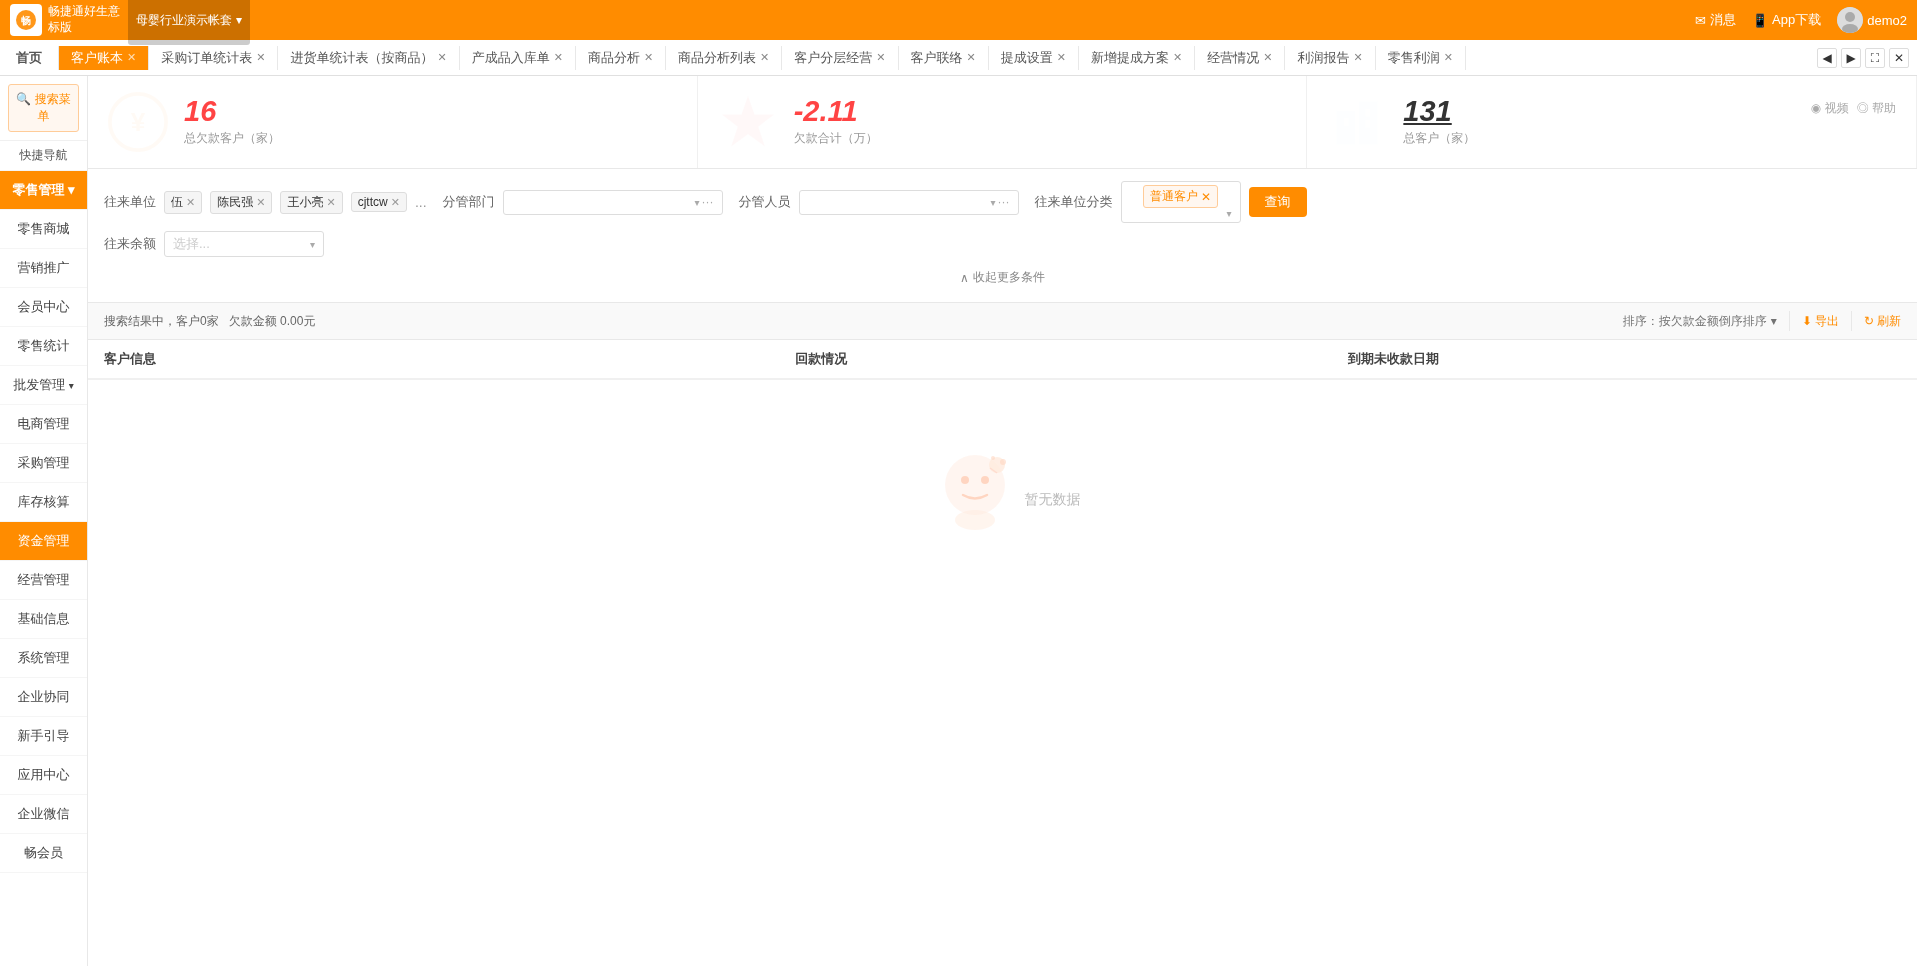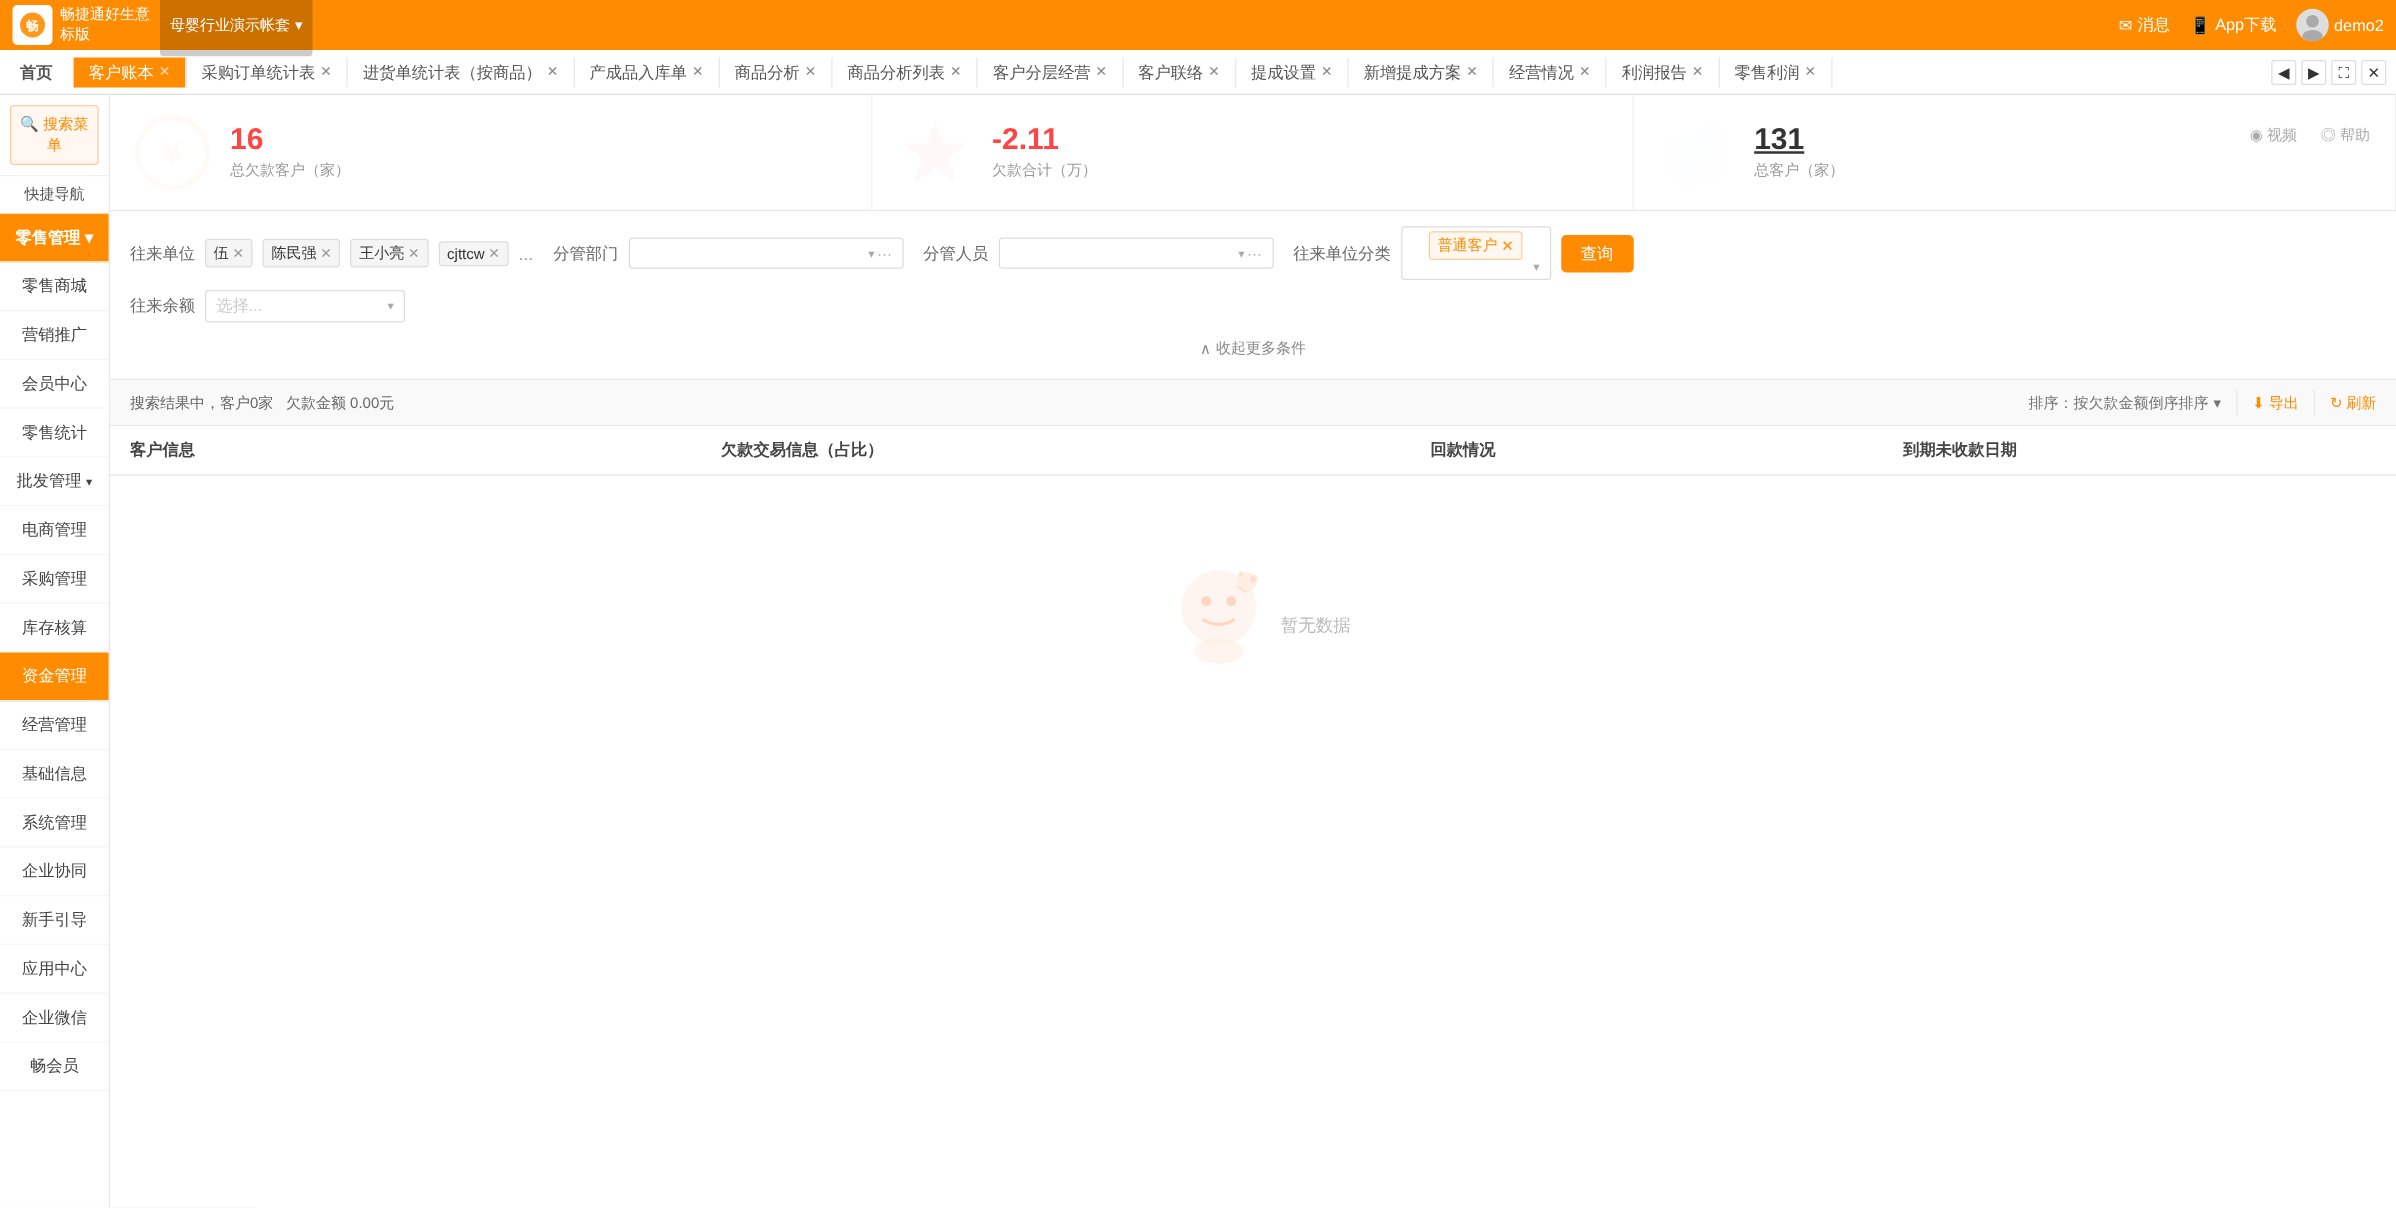--- a/index.html
+++ b/index.html
@@ -115,24 +115,24 @@
       flex: 1;
       padding: 16px 20px;
       border-right: 1px solid #f0f0f0;
       display: flex;
       align-items: center;
       gap: 16px;
       position: relative;
     }
     .stat-icon-left { width: 60px; height: 60px; display: flex; align-items: center; justify-content: center; font-size: 40px; opacity: 0.2; }
     .stat-values {}
-    .stat-big { font-size: 24px; font-weight: bold; color: #ff4444; line-height: 1; }
+    .stat-big { font-size: 29px; font-weight: bold; color: #ff4444; line-height: 1; font-style: italic; }
     .stat-big.dark { color: #333; text-decoration: underline; }
     .stat-label { font-size: 12px; color: #999; margin-top: 4px; }
-    .stat-help { margin-left: auto; font-size: 11px; color: #aaa; display: flex; gap: 19px; align-self: flex-start; padding-top: 8px; }
+    .stat-help { margin-left: auto; font-size: 11px; color: #aaa; display: flex; gap: 8px; align-self: flex-start; padding-top: 8px; }
     
     
     .filter-area {
       background: white;
       padding: 12px 16px;
       border-bottom: 1px solid #e8e8e8;
     }
     .filter-row { display: flex; align-items: center; gap: 8px; margin-bottom: 8px; flex-wrap: wrap; }
     .filter-label { font-size: 13px; color: #666; white-space: nowrap; }
     .filter-tag {
@@ -509,21 +509,20 @@
         <div class="action-link">
           <span>↻</span>
           <span>刷新</span>
         </div>
       </div>
     </div>
 
     <div class="table-area">
       <div class="table-header">
         <div class="table-col-1">客户信息</div>
-        <div class="table-col-2">欠款交易信息（占比）</div>
         <div class="table-col-3">回款情况</div>
         <div class="table-col-4">到期未收款日期</div>
       </div>
 
       <div class="empty-state">
         <div style="font-size:80px;opacity:0.4;color:#ffaa88;">
           <svg width="100" height="100" viewBox="0 0 100 100">
             <circle cx="50" cy="45" r="30" fill="#ffddcc" opacity="0.7"></circle>
             <ellipse cx="50" cy="80" rx="20" ry="10" fill="#ffccaa" opacity="0.5"></ellipse>
             <circle cx="40" cy="40" r="4" fill="#ff9966"></circle>

